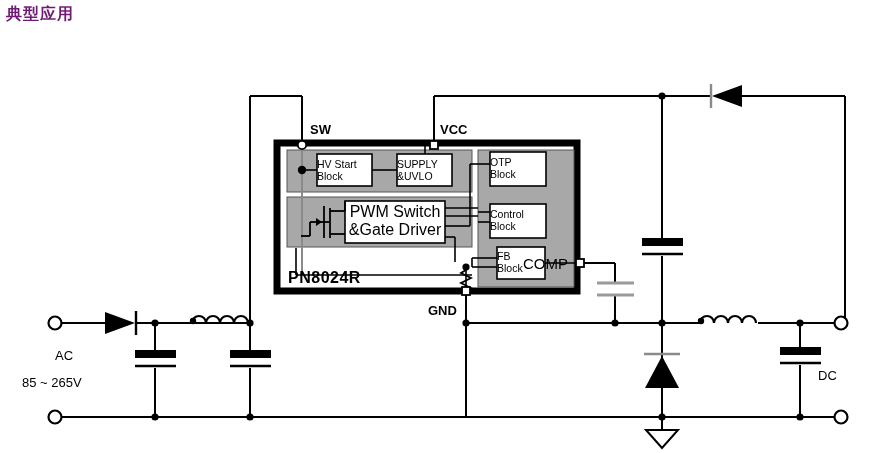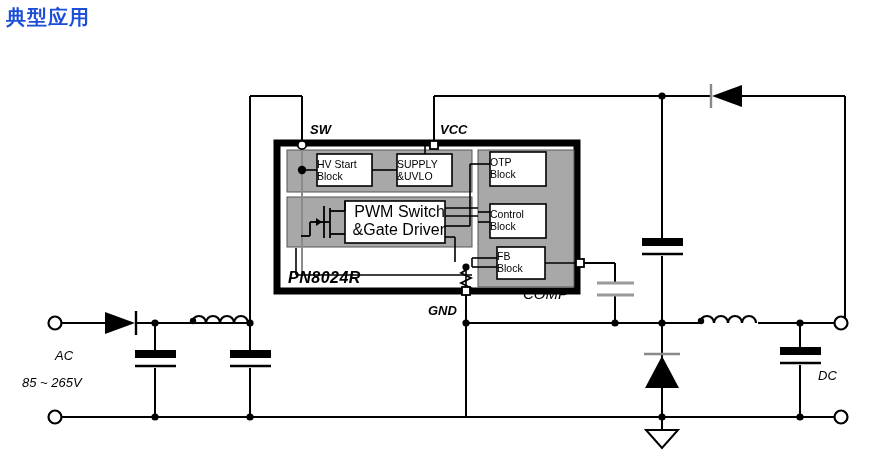--- a/index.html
+++ b/index.html
@@ -11,56 +11,55 @@
   #root {
     position: relative;
     width: 879px;
     height: 453px;
     background: #ffffff;
     overflow: hidden;
   }
   #page-title {
     position: absolute;
     left: 6px; top: 4px;
-    font-size: 20px;
+    font-size: 16px;
     font-weight: 700;
-    color: #1d4ed8;
+    color: #701a75;
     letter-spacing: 1px;
     font-family: "DejaVu Sans", sans-serif;
     white-space: nowrap;
   }
   #schematic {
     position: absolute;
     left: 0; top: 0;
     width: 879px; height: 453px;
   }
   .lbl {
     position: absolute;
     color: #000000;
     white-space: nowrap;
     font-family: "Liberation Sans", sans-serif;
-    font-style: italic;
   }
   .pinlbl { font-size: 13px; font-weight: 700; }
   .biglbl { font-size: 13px; font-weight: 400; }
   .partlbl { font-size: 16px; font-weight: 700; letter-spacing: .5px; }
   .complbl { font-size: 15px; font-weight: 400; }
   .blklbl {
     position: absolute;
     font-size: 10.5px;
     line-height: 11.5px;
     text-align: left;
     color: #000000;
     white-space: nowrap;
   }
   .blklbl-lg {
     position: absolute;
     font-size: 16px;
     line-height: 18px;
-    text-align: right;
+    text-align: center;
     color: #000000;
     white-space: nowrap;
   }
 </style>
 </head>
 <body>
 
 <div id="root">
 
   <div id="page-title">典型应用</div>
@@ -285,21 +284,21 @@
       <rect x="576" y="259" width="8" height="8"></rect>
     </g>
   </svg>
 
   <div class="lbl pinlbl" style="left:310px; top:122px;">SW</div>
 
   <div class="lbl pinlbl" style="left:440px; top:122px;">VCC</div>
 
   <div class="lbl pinlbl" style="left:428px; top:297px;margin-top:6px;">GND</div>
 
-  <div class="lbl complbl" style="left:523px; top:285px;">COMP</div>
+  <div class="lbl complbl" style="left:523px; top:255px;">COMP</div>
 
   <div class="lbl partlbl" style="left:288px; top:269px;">PN8024R</div>
 
   <div class="blklbl" style="left:317px; top:159px; width:55px;">
     <div>HV Start</div>
     <div>Block</div>
   </div>
 
   <div class="blklbl" style="left:397px; top:159px; width:55px;">
     <div>SUPPLY</div>

